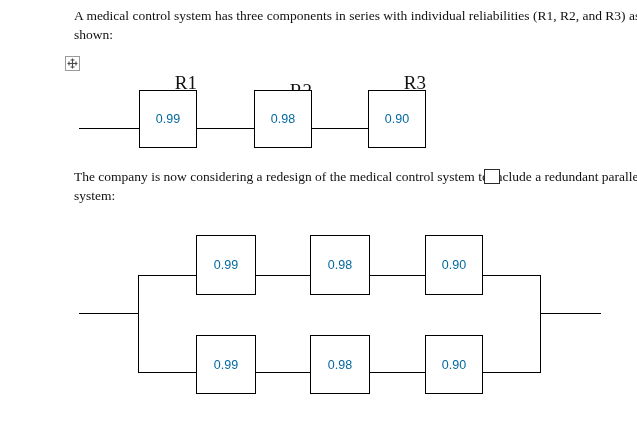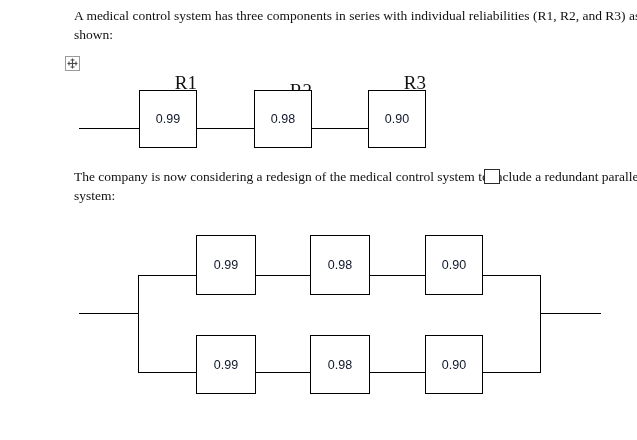--- a/index.html
+++ b/index.html
@@ -74,21 +74,21 @@
   .rbox {
     position: absolute;
     border: 1px solid #000000;
     background: #ffffff;
     box-sizing: border-box;
     display: flex;
     align-items: center;
     justify-content: center;
     font-family: "Liberation Sans", "DejaVu Sans", sans-serif;
     font-size: 12.5px;
-    color: #0f172a;
+    color: #0369a1;
     pointer-events: auto;
   }
   .rlabel {
     position: absolute;
     font-family: "Liberation Serif", "DejaVu Serif", serif;
     font-size: 19px;
     text-align: right;
     color: #111111;
   }
   .hline {

